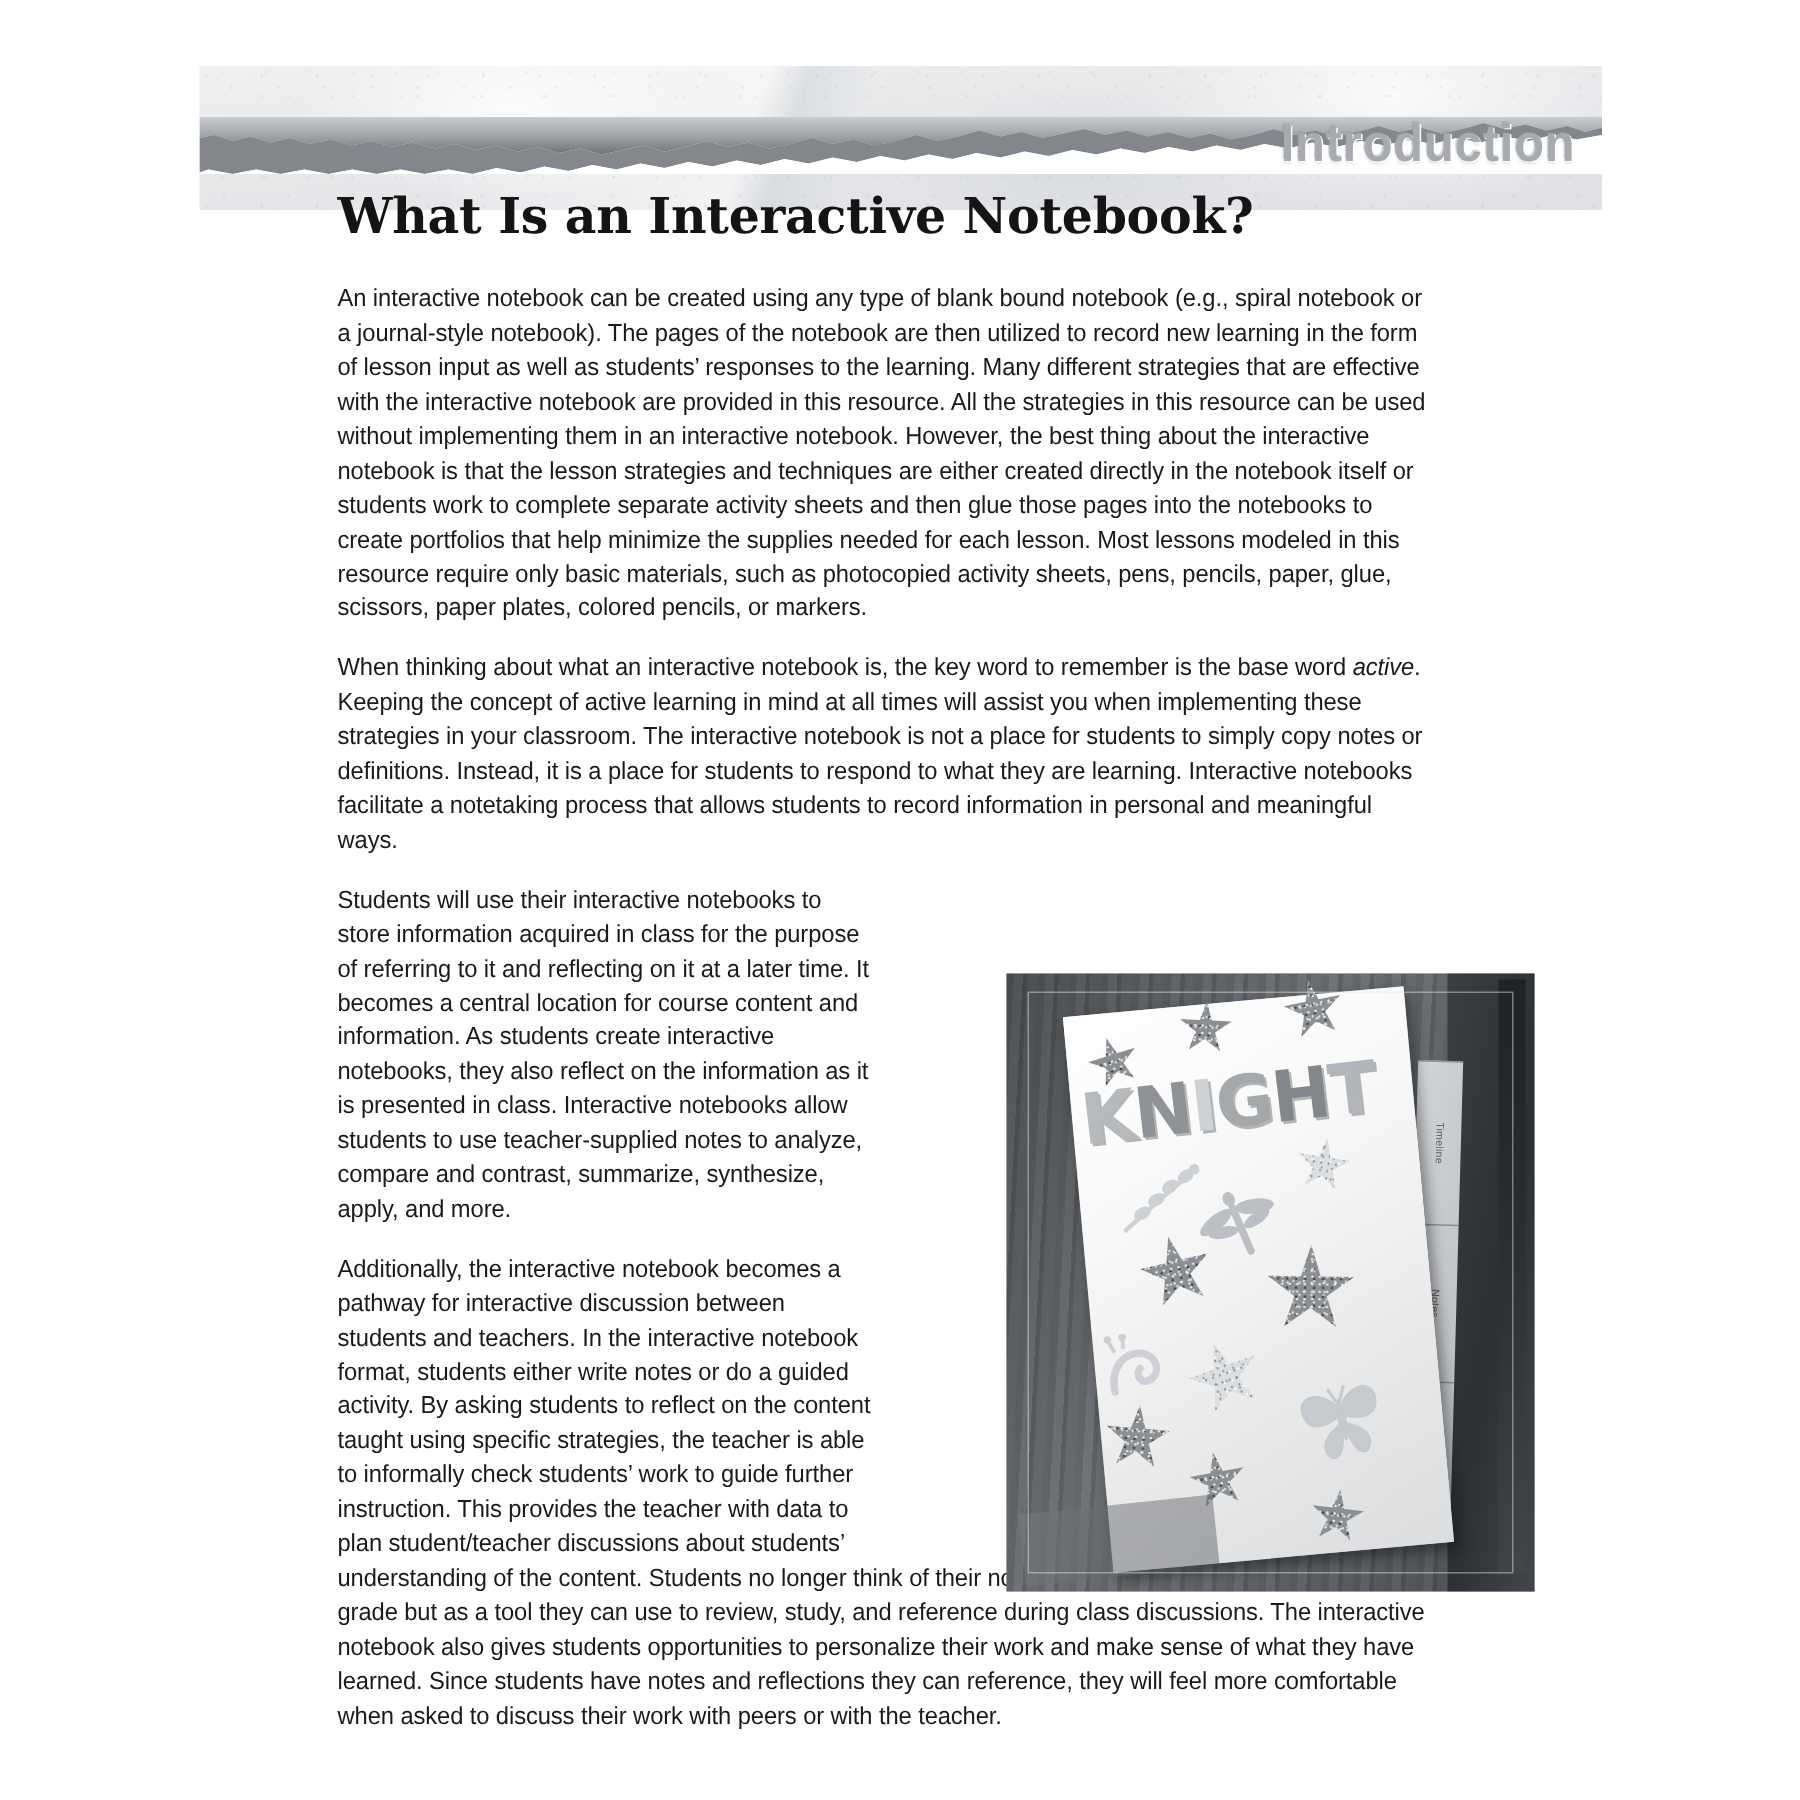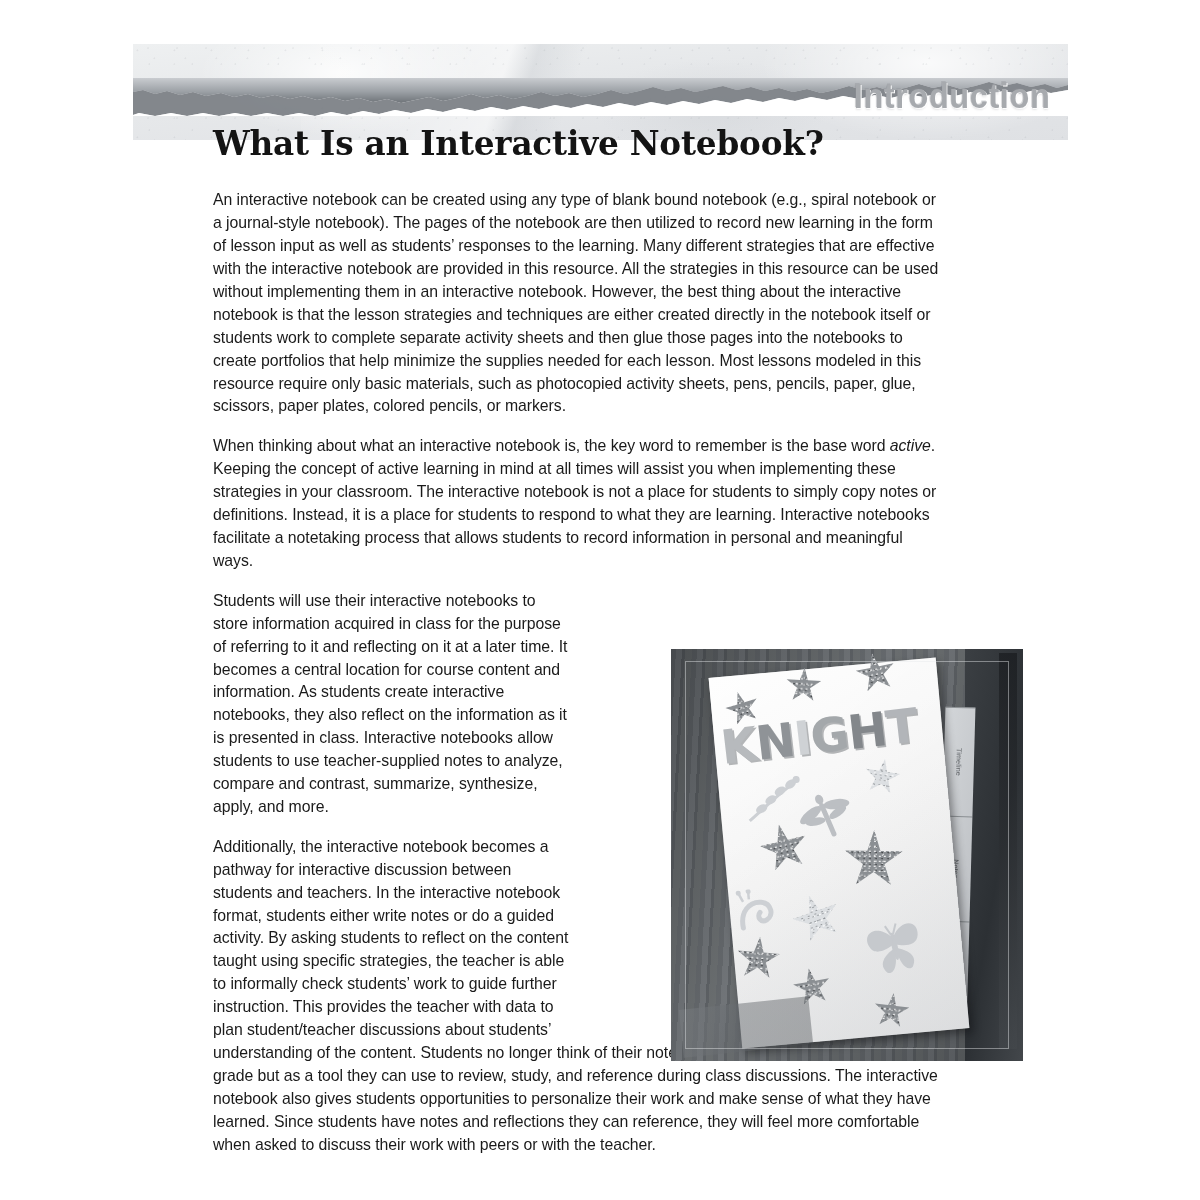--- a/index.html
+++ b/index.html
@@ -87,21 +87,21 @@
     top: 78px;
     width: 935px;
     height: 38px;
     z-index: 2;
   }
   .torn-edge svg { display: block; width: 100%; height: 100%; }
 
   
   .content {
     position: absolute;
-    left: 213px;
+    left: 225px;
     top: 126px;
     width: 760px;
   }
 
   .page-title {
     font-family: "DejaVu Serif", "Liberation Serif", serif;
     font-size: 33px;
     font-weight: bold;
     color: #141414;
     letter-spacing: -0.2px;

